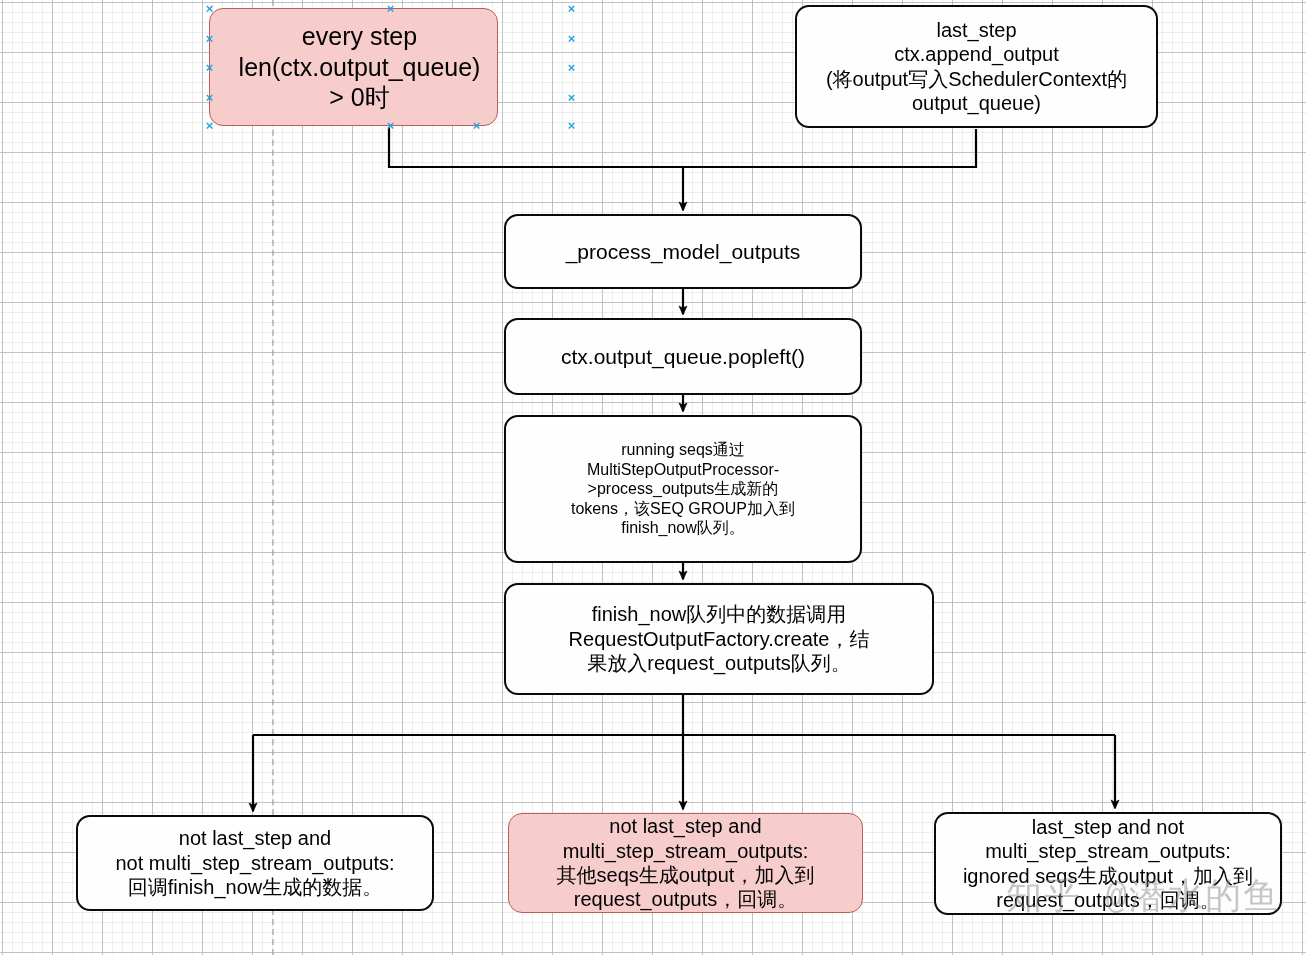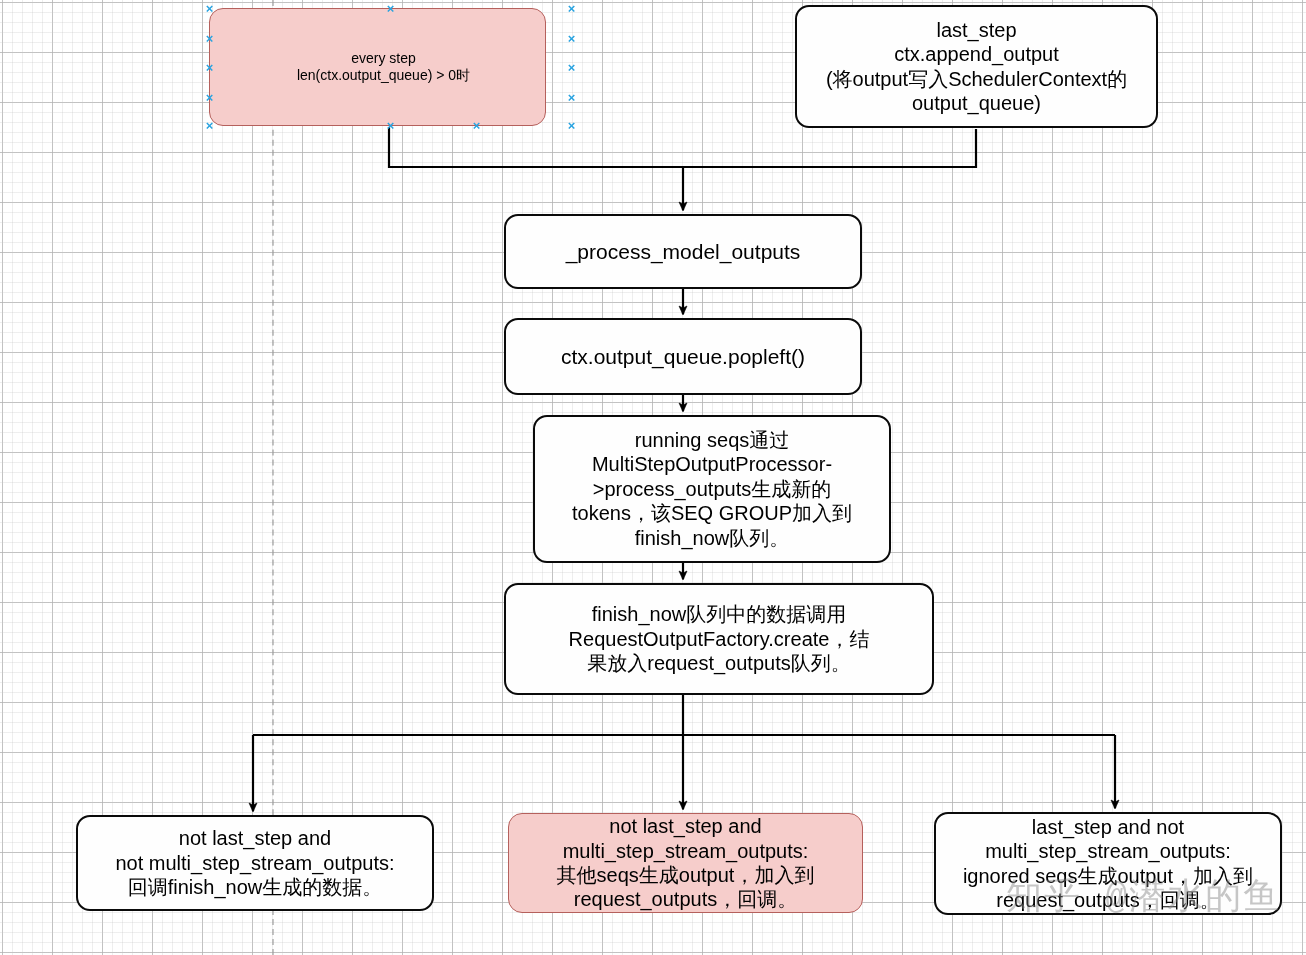--- a/index.html
+++ b/index.html
@@ -121,21 +121,21 @@
       <path d="M683,563 L683,579" marker-end="url(#arrow)"></path>
 
       <path d="M683,695 L683,735"></path>
       <path d="M253,735 L1115,735"></path>
       <path d="M253,735 L253,811" marker-end="url(#arrow)"></path>
       <path d="M683,735 L683,809" marker-end="url(#arrow)"></path>
       <path d="M1115,735 L1115,808" marker-end="url(#arrow)"></path>
     </g>
   </svg>
 
-  <div class="node pink" style="left:209px; top:8px; width:337px; height:118px; font-size:14px;padding-left:20px;">every step
+  <div class="node pink" style="left:209px; top:8px; width:289px; height:118px; font-size:25px;padding-left:20px;">every step
 len(ctx.output_queue) &gt; 0时</div>
 
   <div>
     <div class="handle" style="left:204px; top:3px;">×</div>
     <div class="handle" style="left:385px; top:3px;">×</div>
     <div class="handle" style="left:566px; top:3px;">×</div>
     <div class="handle" style="left:204px; top:33px;">×</div>
     <div class="handle" style="left:566px; top:33px;">×</div>
     <div class="handle" style="left:204px; top:62px;">×</div>
     <div class="handle" style="left:566px; top:62px;">×</div>
@@ -149,21 +149,21 @@
 
   <div class="node white" style="left:504px; top:214px; width:358px; height:75px; font-size:21px;">_process_model_outputs</div>
 
   <div class="node white" style="left:795px; top:5px; width:363px; height:123px; font-size:20px;">last_step
 ctx.append_output
 (将output写入SchedulerContext的
 output_queue)</div>
 
   <div class="node white" style="left:504px; top:318px; width:358px; height:77px; font-size:21px;">ctx.output_queue.popleft()</div>
 
-  <div class="node white" style="left:533px; top:415px; width:358px; height:148px; font-size:20px;">running seqs通过
+  <div class="node white" style="left:504px; top:415px; width:358px; height:148px; font-size:16px;">running seqs通过
 MultiStepOutputProcessor-
 &gt;process_outputs生成新的
 tokens，该SEQ GROUP加入到
 finish_now队列。</div>
 
   <div class="node white" style="left:504px; top:583px; width:430px; height:112px; font-size:20px;">finish_now队列中的数据调用
 RequestOutputFactory.create，结
 果放入request_outputs队列。</div>
 
   <div class="node white" style="left:76px; top:815px; width:358px; height:96px; font-size:20px;">not last_step and

